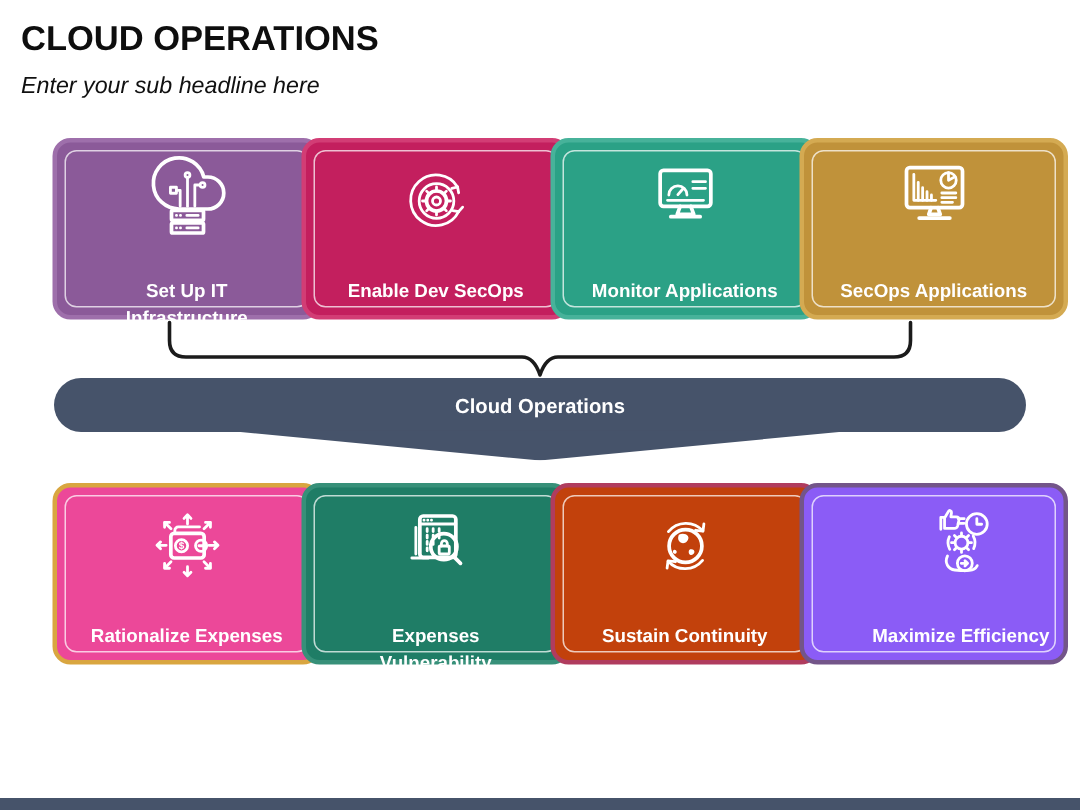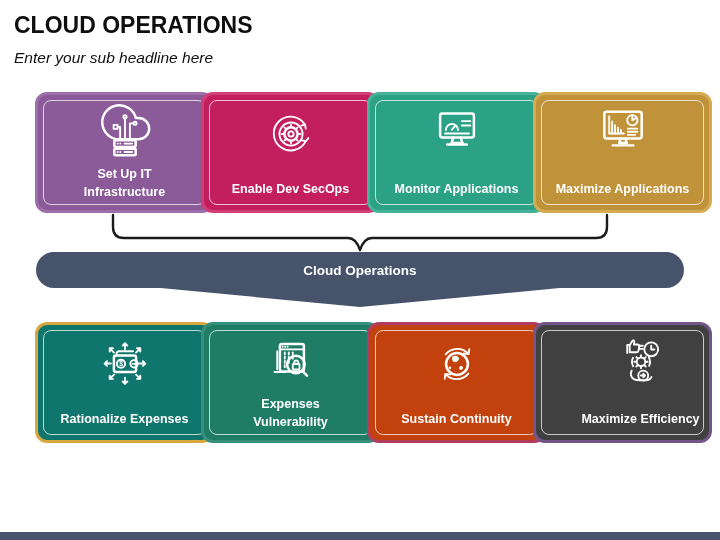--- a/index.html
+++ b/index.html
@@ -2,21 +2,21 @@
 <html><head>
 <meta charset="utf-8">
 <style>
   html,body{margin:0;padding:0;background:#ffffff;}
   .slide{position:relative;width:720px;height:540px;background:#ffffff;overflow:hidden;
          font-family:"Liberation Sans",sans-serif;}
   .title{position:absolute;left:14px;top:12px;font-size:23px;font-weight:700;
          color:#0e0e0e;letter-spacing:0;}
   .subtitle{position:absolute;left:14px;top:49px;font-size:15.5px;color:#101010;font-style:italic;}
   .card{position:absolute;width:179px;height:121px;border-radius:12px;border:3.5px solid;
-        box-sizing:border-box;display:flex;flex-direction:column;align-items:center;}
+        box-sizing:border-box;display:flex;flex-direction:column;align-items:center;gap:20px;}
   .row-top .card, .card.r1{top:92px;}
   .card.r2{top:322px;}
   .inner{position:absolute;inset:5px;border:1.5px solid rgba(255,255,255,.72);
          border-radius:8px;pointer-events:none;}
   .icon{width:64px;height:64px;margin-top:7px;flex:none;}
   .icon .st{stroke:#fff;fill:none;stroke-width:2.8;stroke-linecap:round;stroke-linejoin:round;}
   .icon .thin{stroke-width:2.1;}
   .icon .fillw{fill:#fff;stroke:none;}
   .icon text{font-family:"Liberation Sans",sans-serif;font-weight:700;}
   .card-label{margin-top:auto;margin-bottom:12px;width:136px;text-align:center;
@@ -85,34 +85,34 @@
     <svg class="icon" viewBox="0 0 72 72">
       <rect class="st" x="15" y="11" width="42" height="30" rx="2.5"></rect>
       <path class="st thin" d="M20.5 16v19.5H37"></path>
       <path class="st thin" d="M23.8 35.5V22M27.1 35.5V26M30.4 35.5V29M33.7 35.5V31.5"></path>
       <circle class="st thin" cx="46.5" cy="20.5" r="5.8"></circle>
       <path class="st thin" d="M46.5 20.5V14.7M46.5 20.5l5-2.8"></path>
       <path class="st thin" d="M41.5 30H52M41.5 33.5H52M41.5 37H49.5"></path>
       <path class="st" d="M33.5 41l-1.8 5h8.6L38.5 41"></path>
       <path class="st" d="M24.5 48.8h23"></path>
     </svg>
-    <div class="card-label">Maximize Applications</div>
+    <div class="card-label">SecOps Applications</div>
   </div>
 
   <svg class="bracket-svg" viewBox="0 0 720 540">
     <path id="bracket-path" fill="none" stroke-width="2.4" stroke-linecap="round" stroke-linejoin="round" d="M113 215 L113 227 Q113 238 124 238 L348 238 Q356 238 360 250 Q364 238 372 238 L596 238 Q607 238 607 227 L607 215" stroke="#1b1b1b"></path>
   </svg>
 
   <div class="banner" style="background-color: rgb(70, 83, 106);">
     <span class="banner-label">Cloud Operations</span>
   </div>
 
   <div class="arrow-down" style="background-color: rgb(70, 83, 106);"></div>
 
-  <div class="card r2" style="left: 35px; background-color: #0f766e; border-color: rgb(217, 166, 64);">
+  <div class="card r2" style="left: 35px; background-color: #ec4899; border-color: rgb(217, 166, 64);">
     <div class="inner"></div>
     <svg class="icon" viewBox="0 0 72 72">
       <defs>
           <g id="arr8">
             <path class="st thin" d="M0 0v-6.5M-2.6-4.2L0-6.9l2.6 2.7"></path>
           </g>
         </defs>
       <use href="#arr8" transform="translate(36,35.5) rotate(0) translate(0,-16)"></use>
       <use href="#arr8" transform="translate(36,35.5) rotate(45) translate(0,-17.5)"></use>
       <use href="#arr8" transform="translate(36,35.5) rotate(90) translate(0,-16)"></use>
@@ -155,21 +155,21 @@
       <path class="fillw" d="M39.5 38.5c1.8-.5 3.4.4 3.2 2-.2 1.5-1.8 2.6-3.3 2-1.3-.5-1.3-3.4.1-4z"></path>
       <path class="fillw" d="M28 38.8c1.2.2 1.8 1.4 1.2 2.4-.7 1-2.2.8-2.6-.3-.4-1 .2-2.2 1.4-2.1z"></path>
       <path class="st thin" d="M23.2 25.2A17 17 0 0 1 49 24.6"></path>
       <path class="st thin" d="M49.8 19.4l-.7 5.5-5.5-.7"></path>
       <path class="st thin" d="M48.8 46.8A17 17 0 0 1 23 47.4"></path>
       <path class="st thin" d="M22.2 52.6l.7-5.5 5.5.7"></path>
     </svg>
     <div class="card-label">Sustain Continuity</div>
   </div>
 
-  <div class="card r2" style="left: 533px; background-color: #404040; border-color: rgb(115, 85, 137); padding-left: 36px;">
+  <div class="card r2" style="left: 533px; background-color: #8b5cf6; border-color: rgb(115, 85, 137); padding-left: 36px;">
     <div class="inner"></div>
     <svg class="icon" viewBox="0 0 72 72">
       <circle class="st thin" cx="47.5" cy="19.5" r="7.8"></circle>
       <path class="st thin" d="M47.5 15.5v4.2h3.6"></path>
       <path class="st thin" d="M33.5 15.5h4.5M33.5 19h4.5"></path>
       <path class="st thin" d="M20.5 23.5v-9h2.8"></path>
       <path class="st thin" d="M23.3 15l2.9-4.9c.8-1.3 2.5-.6 2.3 1l-.5 3h4.1c1.4 0 2.3 1.1 2 2.4l-1 4.5c-.3 1.1-1.2 1.8-2.4 1.8h-7.4z"></path>
       <circle class="st thin" cx="36" cy="33.5" r="4.8"></circle>
       <path class="st thin" d="M41.5 33.5h2M30.5 33.5h-2M36 28.2v-2M36 38.8v2M39.8 29.7l1.5-1.5M32.2 37.3l-1.5 1.5M39.8 37.3l1.5 1.5M32.2 29.7l-1.5-1.5"></path>
       <path class="st thin" d="M27.2 38.5a10.5 10.5 0 0 1-.3-9.5M44.8 28.5a10.5 10.5 0 0 1 .3 9.5"></path>

